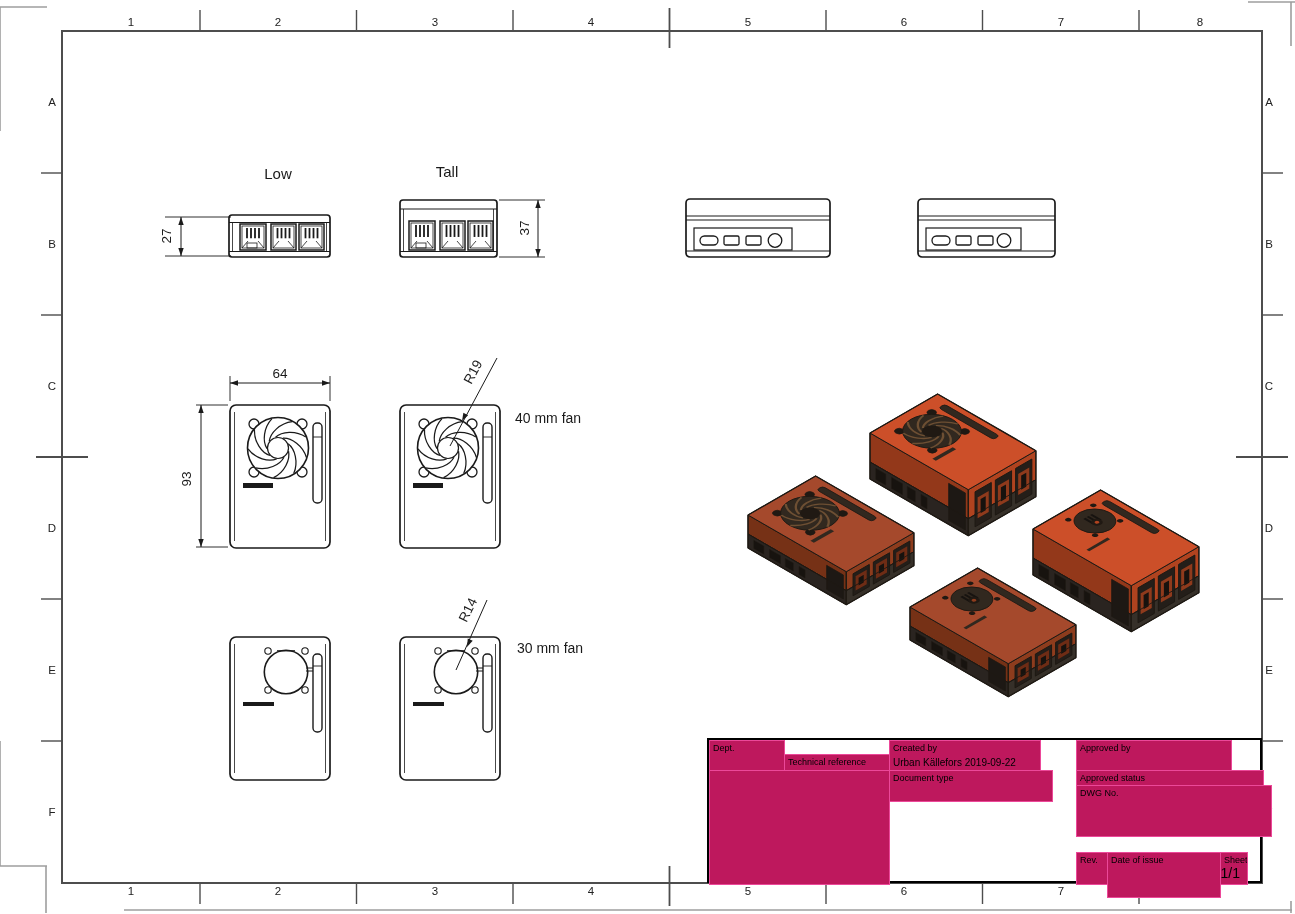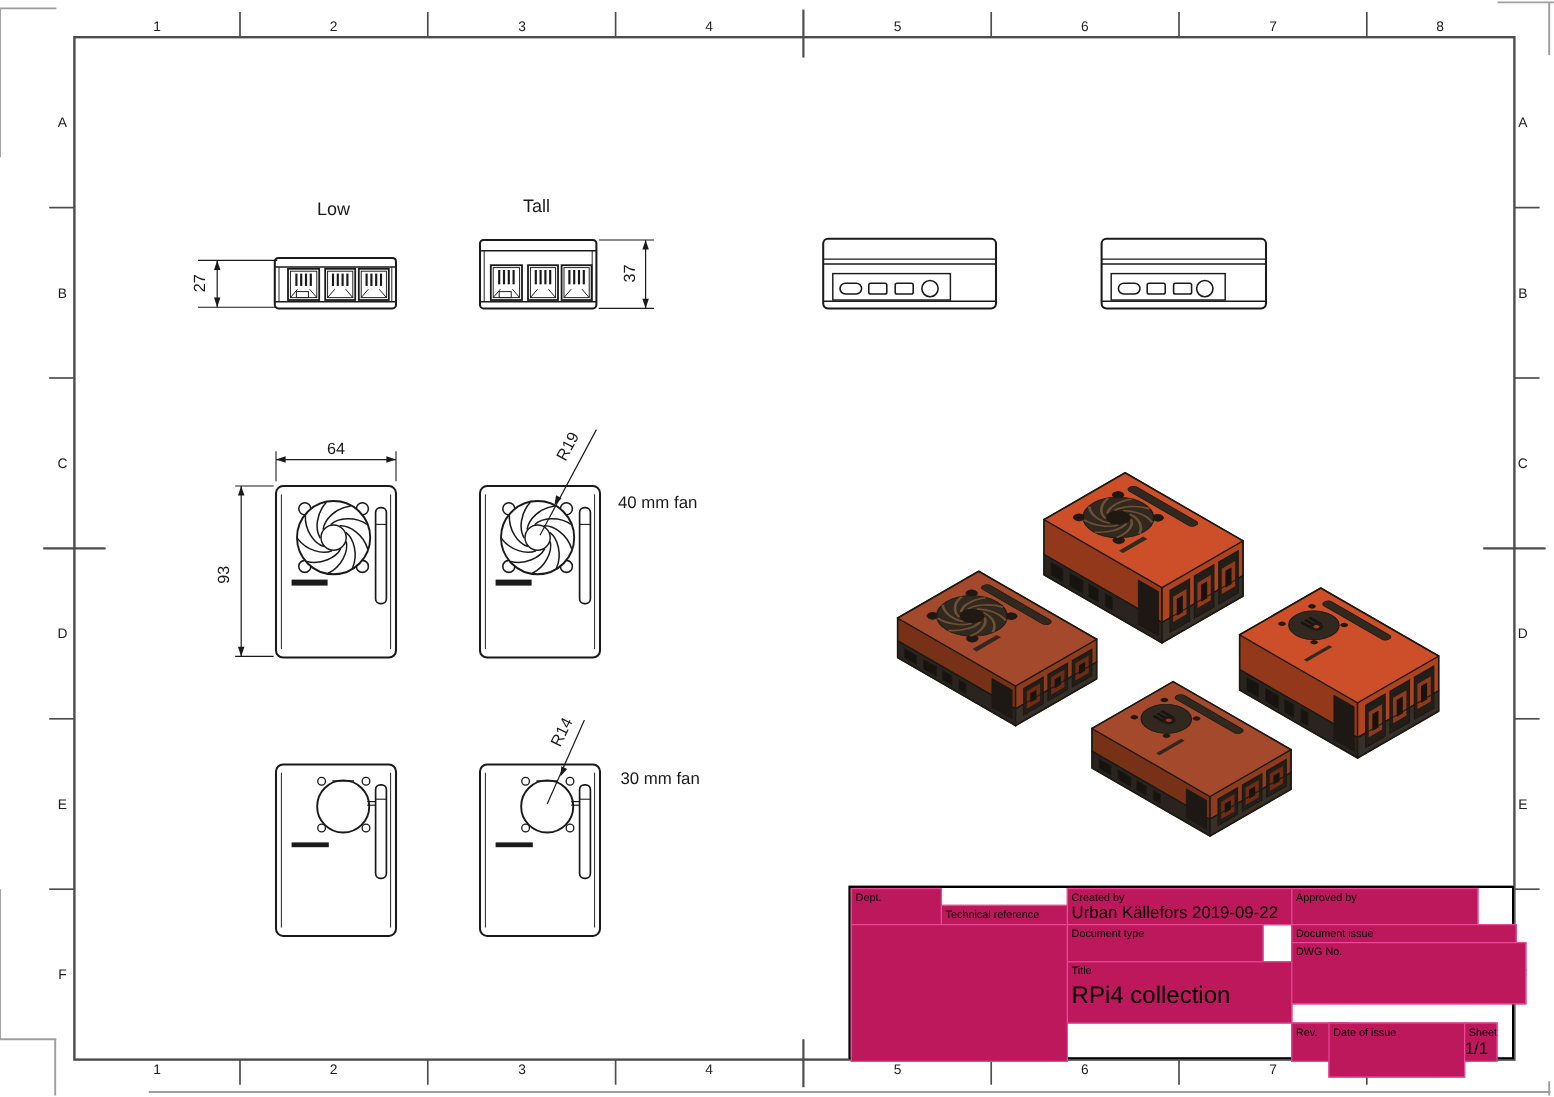--- a/index.html
+++ b/index.html
@@ -3,21 +3,21 @@
 <meta charset="utf-8">
 <style>
   html,body{margin:0;padding:0;background:#ffffff;}
   body{font-family:"Liberation Sans", sans-serif;}
   #sheet{position:relative;width:1295px;height:914px;background:#fff;overflow:hidden;}
   #dwg{position:absolute;left:0;top:0;}
   
   #titleblock{position:absolute;left:707px;top:738px;width:555px;height:145px;border:2px solid #000;box-sizing:border-box;background:#fff;}
   .cell{position:absolute;border:1px solid #ec4899;box-sizing:border-box;background:#be185d;}
   .lbl{display:block;font-size:9px;color:#000;padding:2px 0 0 3px;white-space:nowrap;overflow:hidden;}
-  .val-created{position:absolute;left:3px;bottom:2px;font-size:14px;color:#000;white-space:nowrap;}
+  .val-created{position:absolute;left:3px;bottom:2px;font-size:10px;color:#000;white-space:nowrap;}
   .val-title{position:absolute;left:3px;top:17px;font-size:20px;color:#000;white-space:nowrap;}
   .val-sheet{position:absolute;right:7px;bottom:3px;font-size:14px;color:#000;}
   text{font-family:"Liberation Sans", sans-serif;}
 </style>
 </head>
 <body>
 
 <div id="sheet">
 
   <svg id="dwg" width="1295" height="914" viewBox="0 0 1295 914">
@@ -454,37 +454,33 @@
 
   <div id="titleblock">
     <div class="cell" style="left:0;top:0;width:76px;height:31px">
       <span class="lbl">Dept.</span>
     </div>
     <div class="cell" style="left:75px;top:14px;width:106px;height:31px">
       <span class="lbl">Technical reference</span>
     </div>
     <div class="cell" style="left:0;top:30px;width:181px;height:115px"></div>
 
-    <div class="cell" style="left:180px;top:0;width:188px;height:31px">
+    <div class="cell" style="left:180px;top:0;width:152px;height:31px">
       <span class="lbl">Created by</span>
       <span class="val-created">Urban Källefors 2019-09-22</span>
     </div>
     <div class="cell" style="left:180px;top:30px;width:164px;height:32px">
       <span class="lbl">Document type</span>
     </div>
-    <div class="cell" style="left:180px;top:61px;width:188px;height:52px">
-      <span class="lbl">Title</span>
-      <span class="val-title">RPi4 collection</span>
-    </div>
 
     <div class="cell" style="left:367px;top:0;width:156px;height:31px">
       <span class="lbl">Approved by</span>
     </div>
     <div class="cell" style="left:367px;top:30px;width:188px;height:32px">
-      <span class="lbl">Document issue</span>
+      <span class="lbl">Approved status</span>
     </div>
     <div class="cell" style="left:367px;top:45px;width:196px;height:52px">
       <span class="lbl">DWG No.</span>
     </div>
     <div class="cell" style="left:367px;top:112px;width:48px;height:33px">
       <span class="lbl">Rev.</span>
     </div>
     <div class="cell" style="left:398px;top:112px;width:114px;height:46px">
       <span class="lbl">Date of issue</span>
     </div>

